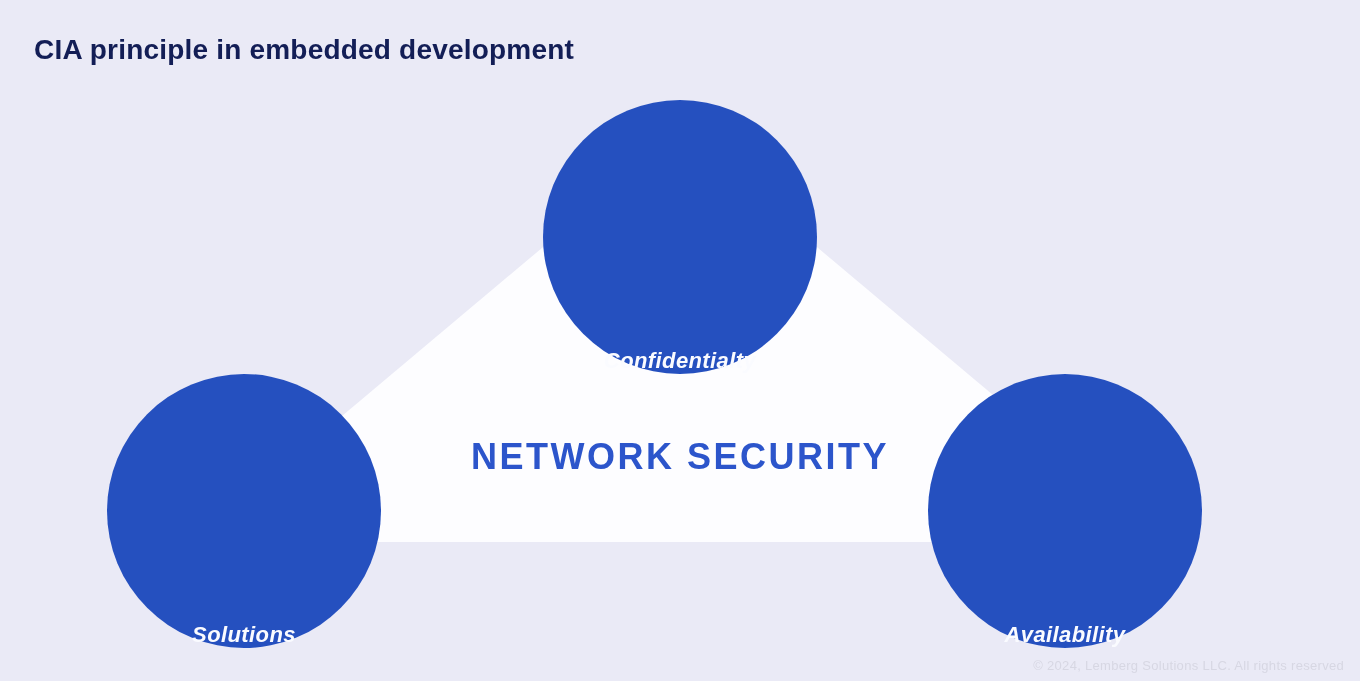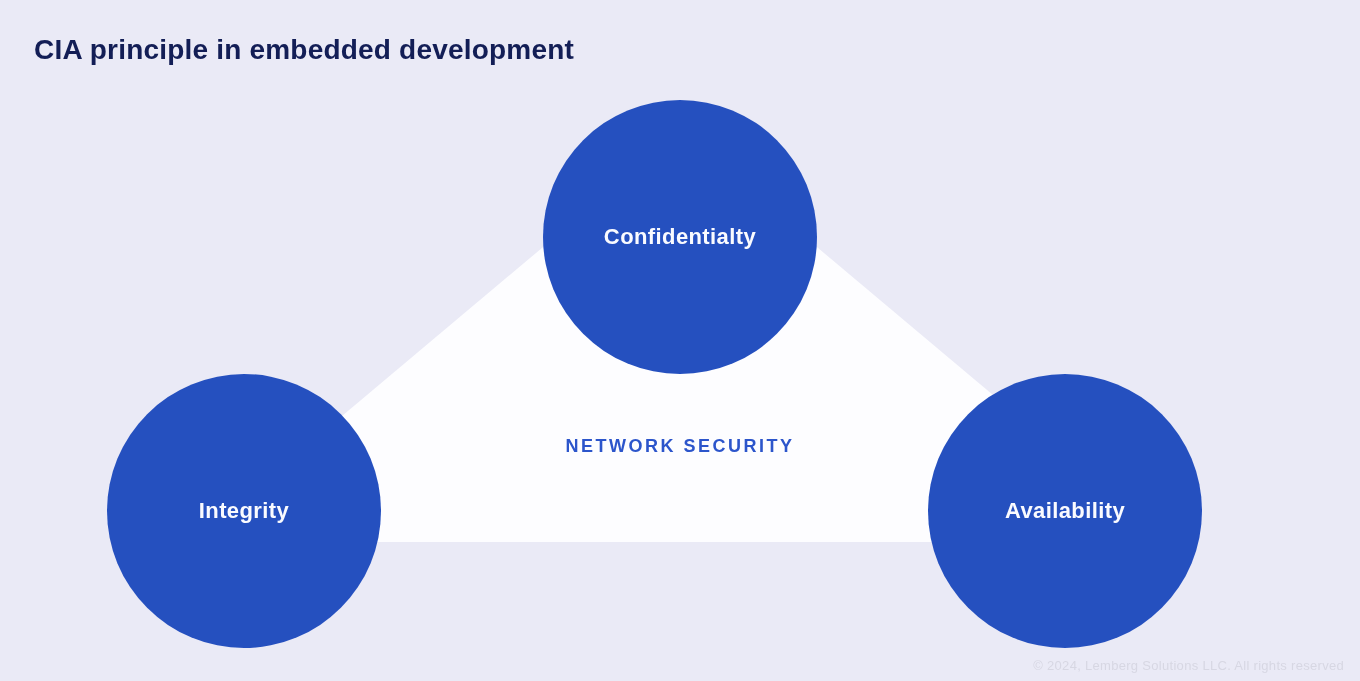--- a/index.html
+++ b/index.html
@@ -34,40 +34,41 @@
     height: 681px;
     display: block;
   }
   .node-circle {
     position: absolute;
     width: 274px;
     height: 274px;
     border-radius: 50%;
     background: #2550bf;
     display: flex;
-    align-items: center;
+    align-items: flex-end;
     justify-content: center;
+    font-style: italic;
   }
   .node-circle .node-label {
     color: #fafbff;
     font-size: 22px;
     font-weight: 600;
     letter-spacing: 0.4px;
     text-align: center;
   }
   .node-top    { left: 543px; top: 100px; }
   .node-left   { left: 107px; top: 374px; }
   .node-right  { left: 928px; top: 374px; }
   .center-label {
     position: absolute;
     left: 0;
     top: 436px;
     width: 1360px;
     text-align: center;
-    font-size: 18px;
+    font-size: 36px;
     font-weight: 800;
     letter-spacing: 2.5px;
     color: #2c55cb;
   }
   .copyright {
     position: absolute;
     right: 16px;
     bottom: 8px;
     font-size: 13px;
     font-weight: 400;
@@ -84,21 +85,21 @@
 
   <svg class="triangle-svg" viewBox="0 0 1360 681" xmlns="http://www.w3.org/2000/svg" aria-hidden="true">
     <polygon points="680,132 1168,542 192,542" fill="#fdfdff"></polygon>
   </svg>
 
   <div class="node-circle node-top">
     <span class="node-label">Confidentialty</span>
   </div>
 
   <div class="node-circle node-left">
-    <span class="node-label">Integrity</span>
+    <span class="node-label">Solutions</span>
   </div>
 
   <div class="node-circle node-right">
     <span class="node-label">Availability</span>
   </div>
 
   <div class="center-label">NETWORK SECURITY</div>
 
   <div class="copyright">© 2024, Lemberg Solutions LLC. All rights reserved</div>
 

